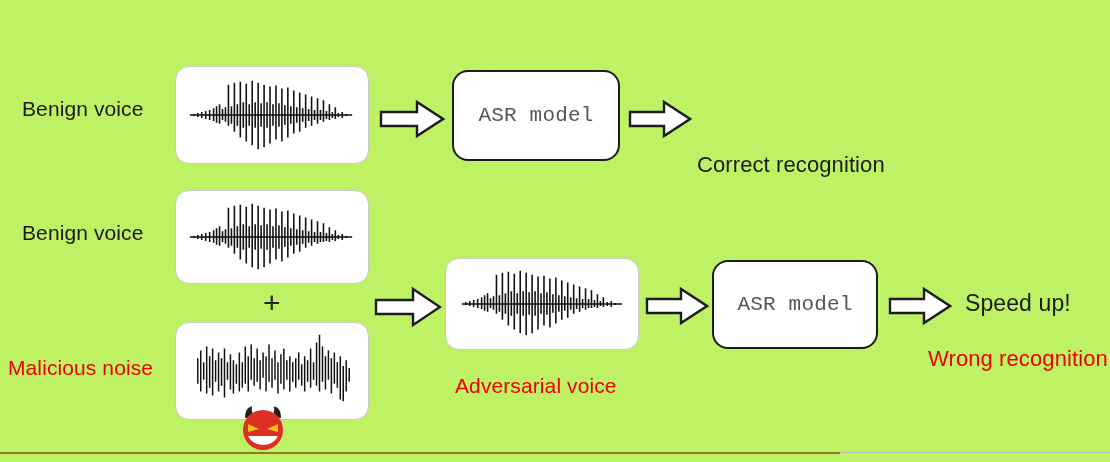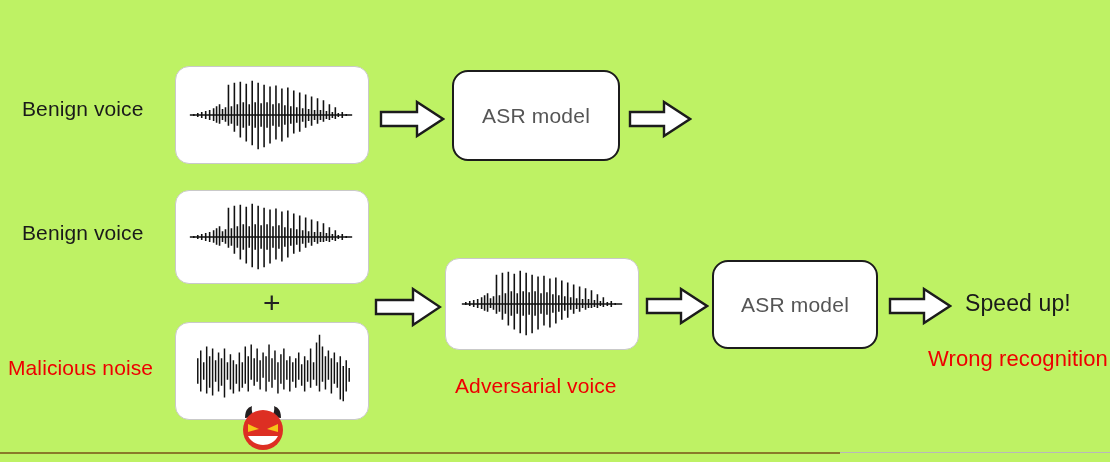--- a/index.html
+++ b/index.html
@@ -48,20 +48,21 @@
     box-sizing: border-box;
     display: flex;
     align-items: center;
     justify-content: center;
   }
   .model-box .model-label {
     font-size: 21px;
     color: #555555;
     white-space: nowrap;
     letter-spacing: 0.2px;
+    font-family: Liberation Mono, monospace;
   }
 
   
   .block-arrow svg { display: block; width: 100%; height: 100%; }
 
   
   .plus-sign {
     font-size: 30px;
     color: #222222;
     line-height: 1;
@@ -150,20 +151,21 @@
     <span class="model-label">ASR model</span>
   </div>
 
   <div class="abs block-arrow" style="left:628px; top:99px; width:64px; height:40px;">
     <svg viewBox="0 0 64 40">
       <path d="M2 13 L36 13 L36 3 L62 20 L36 37 L36 27 L2 27 Z" fill="#ffffff" stroke="#1c1c1c" stroke-width="2.4" stroke-linejoin="miter"></path>
     </svg>
   </div>
 
 
+  <div class="abs label" style="left:697px; top:153px; font-size:22px;">Correct recognition</div>
 
   <div class="abs label" style="left:22px; top:221px;">Benign voice</div>
 
   <div class="abs wave-box" style="left:175px; top:190px; width:194px; height:94px;">
     <svg viewBox="0 0 194 94" preserveAspectRatio="none">
       <g stroke="#111111" stroke-width="1.6" stroke-linecap="butt">
         <line x1="18" y1="46" x2="18" y2="48"></line>
         <line x1="22" y1="45" x2="22" y2="49"></line>
         <line x1="26" y1="44" x2="26" y2="50"></line>
         <line x1="30" y1="43" x2="30" y2="51"></line>

